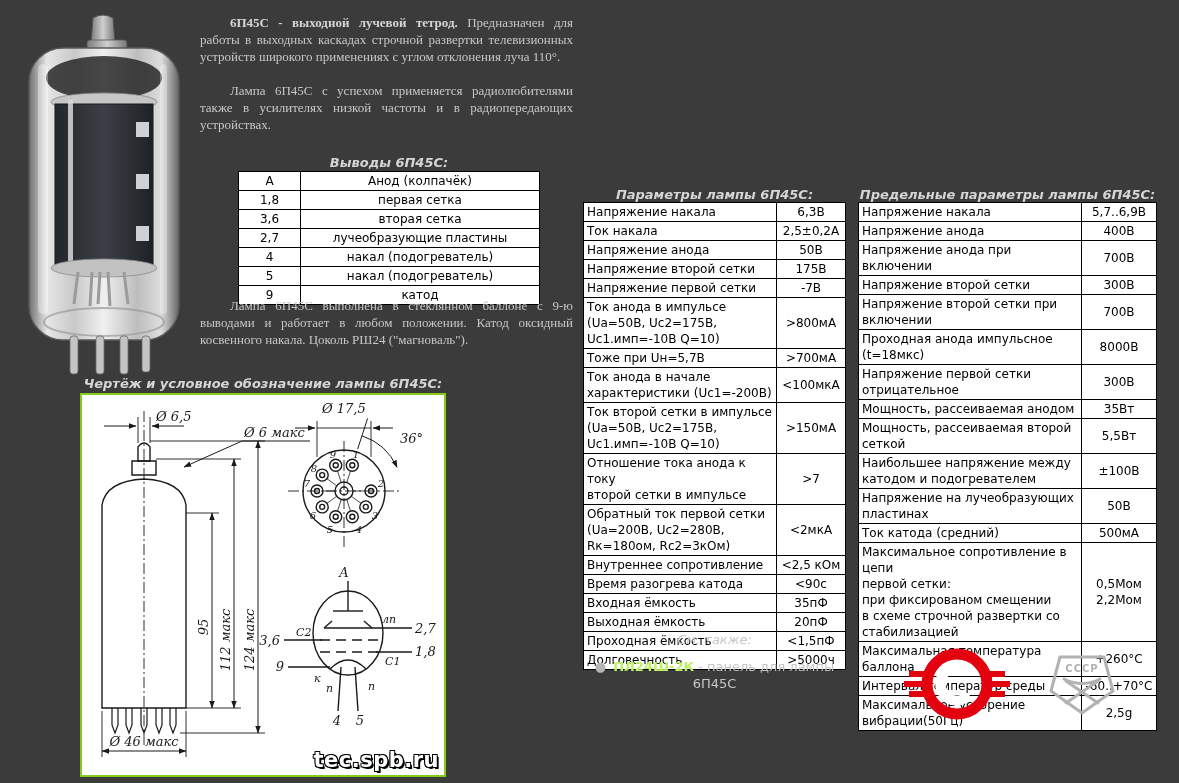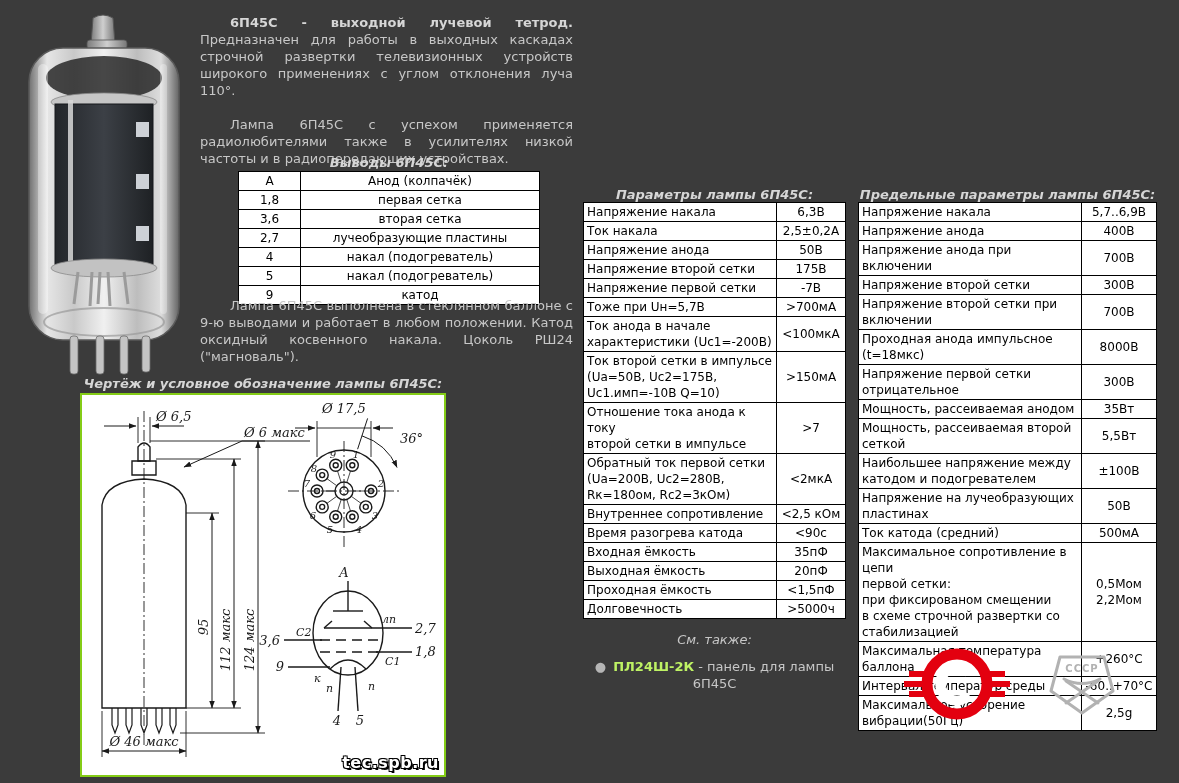--- a/index.html
+++ b/index.html
@@ -5,40 +5,40 @@
   html,body{margin:0;padding:0;}
   body{
     width:1179px;height:783px;position:relative;overflow:hidden;
     background:#3b3b3b;
     font-family:"DejaVu Sans","Liberation Sans",sans-serif;
     color:#c7c7c7;
   }
   .abs{position:absolute;}
   
   .intro{left:200px;top:14px;width:373px;font-size:13px;line-height:17px;text-align:justify;}
-  .intro p{margin:0 0 17px 0;text-indent:30px;}
+  .intro p{margin:0 0 17px 0;text-indent:30px;font-family:Liberation Serif, serif;}
   .intro b{color:#d6d6d6;}
   
   .sec-title{font-weight:bold;font-size:13px;color:#d6d6d6;text-align:center;font-style:italic;}
   
   table{border-collapse:collapse;background:#ffffff;color:#000;font-size:12px;}
   td{border:1px solid #000;padding:1px 3px;line-height:16px;white-space:pre-line;vertical-align:middle;}
   .pinout-tbl{left:238px;top:171px;width:302px;}
   .pinout-tbl td{text-align:center;}
   .pinout-tbl td:first-child{width:55px;}
   .params-tbl{left:583px;top:202px;width:263px;}
   .limits-tbl{left:858px;top:202px;width:299px;}
   .params-tbl td,.limits-tbl td{text-align:center;}
   .params-tbl td:first-child,.limits-tbl td:first-child{text-align:left;}
   .params-tbl td:last-child{width:62px;}
   .limits-tbl td:last-child{width:68px;}
   
   .draw-box{left:80px;top:393px;width:362px;height:380px;background:#fff;border:2px solid #84cc16;}
   .watermark{
-    position:absolute;right:5px;bottom:3px;font-weight:bold;font-size:16px;color:#fff;
+    position:absolute;right:5px;bottom:3px;font-weight:bold;font-size:21px;color:#fff;
     text-shadow:-1px -1px 0 #000,1px -1px 0 #000,-1px 1px 0 #000,1px 1px 0 #000,2px 2px 0 #000;
     letter-spacing:0.5px;
   }
   .draw-svg text{font-family:"DejaVu Serif","Liberation Serif",serif;font-style:italic;fill:#1a1a1a;}
   
   .see-also{left:583px;top:631px;width:263px;text-align:center;font-size:13px;line-height:17px;}
   .see-item{margin-top:10px;}
   .bullet{color:#b5b5b5;font-size:13px;margin-right:7px;}
   .link{color:#bef264;font-weight:bold;cursor:pointer;}
   .svg-wrap{line-height:0;}
@@ -310,20 +310,26 @@
       </tr>
       <tr>
         <td>Напряжение второй сетки</td>
         <td>175В</td>
       </tr>
       <tr>
         <td>Напряжение первой сетки</td>
         <td>-7В</td>
       </tr>
       <tr>
+        <td>Ток анода в импульсе
+(Ua=50В, Uc2=175В,
+Uc1.имп=-10В Q=10)</td>
+        <td>&gt;800мА</td>
+      </tr>
+      <tr>
         <td>Тоже при Uн=5,7В</td>
         <td>&gt;700мА</td>
       </tr>
       <tr>
         <td>Ток анода в начале
 характеристики (Uc1=-200В)</td>
         <td>&lt;100мкА</td>
       </tr>
       <tr>
         <td>Ток второй сетки  в импульсе

